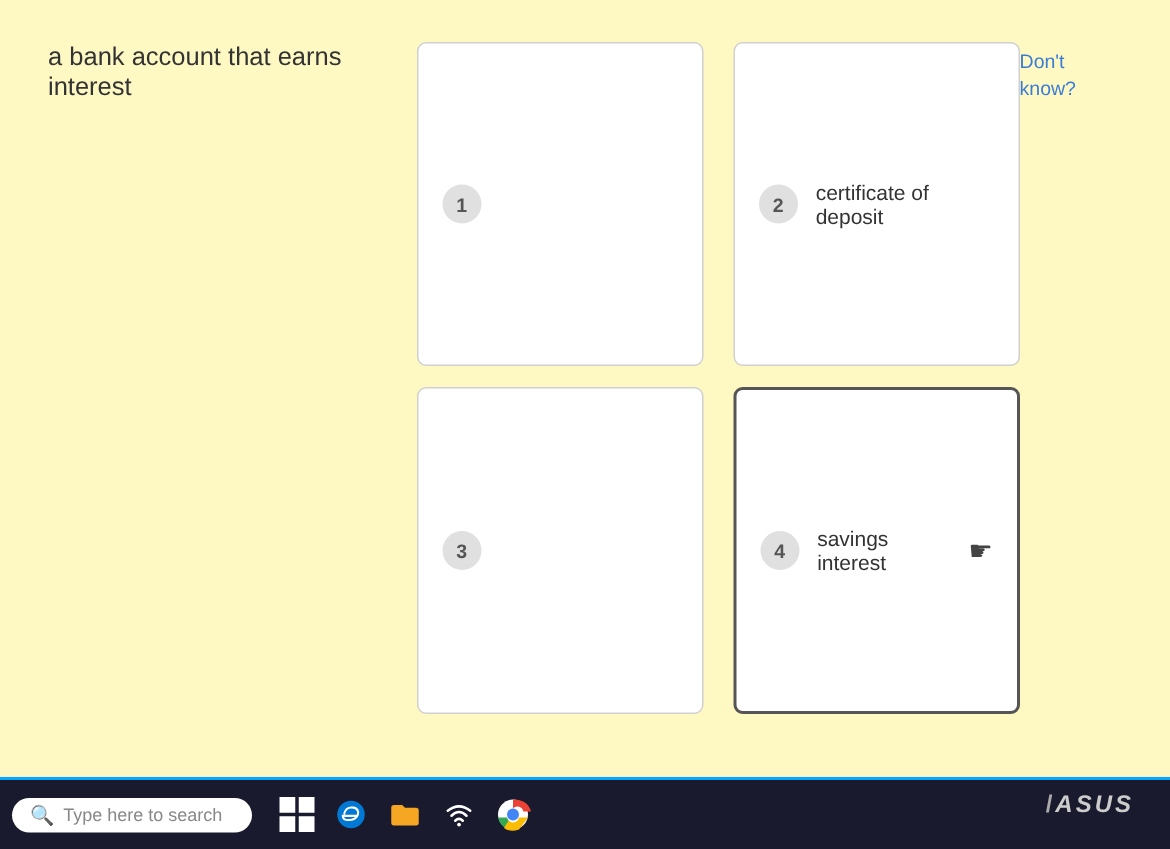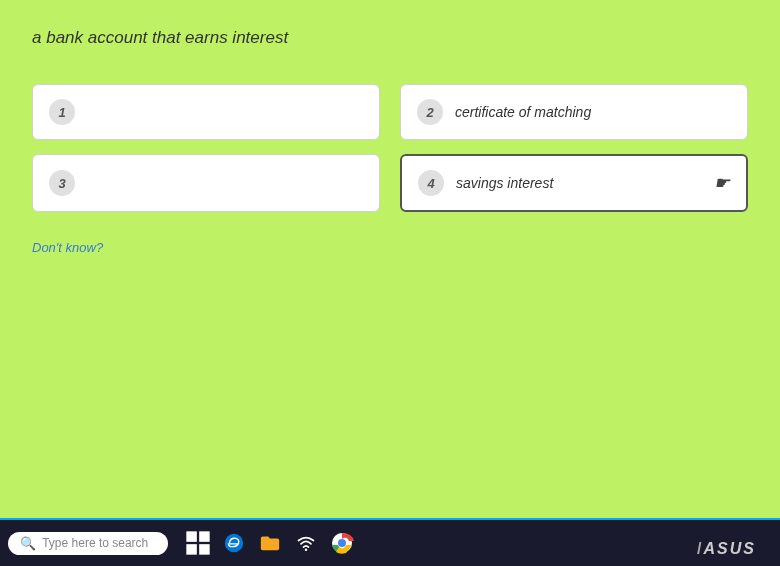--- a/index.html
+++ b/index.html
@@ -9,26 +9,25 @@
       height: 566px;
       overflow: hidden;
       font-family: Arial, sans-serif;
       background: #1a1a1a;
       display: flex;
       flex-direction: column;
     }
 
     .monitor-screen {
       flex: 1;
-      background: #bef264;
+      background: #fef9c3;
       padding: 28px 32px 20px 32px;
       display: flex;
-      flex-direction: column;
+      flex-direction: row;
       position: relative;
-      font-style: italic;
     }
 
     .question-text {
       font-size: 17px;
       color: #333;
       font-weight: 400;
       margin-bottom: 36px;
     }
 
     .section-label {
@@ -165,21 +164,21 @@
       background: transparent;
     }
 
     .taskbar-icon.chrome {
       background: transparent;
     }
 
     .asus-label {
       position: absolute;
       right: 24px;
-      bottom: 8px;
+      bottom: 20px;
       color: #ccc;
       font-size: 16px;
       font-weight: 700;
       letter-spacing: 2px;
       font-style: italic;
     }
 
     .asus-slash {
       color: #aaa;
       font-style: normal;
@@ -191,21 +190,21 @@
 <div class="monitor-screen">
   <div class="question-text">a bank account that earns interest</div>
   <div class="options-grid">
 
     <div class="option-card">
       <span class="option-number">1</span>
     </div>
 
     <div class="option-card">
       <span class="option-number">2</span>
-      <span class="option-text">certificate of matching</span>
+      <span class="option-text">certificate of deposit</span>
     </div>
 
     <div class="option-card">
       <span class="option-number">3</span>
     </div>
 
     <div class="option-card highlighted">
       <span class="option-number">4</span>
       <span class="option-text">savings interest</span>
       <span class="cursor-icon">☛</span>

